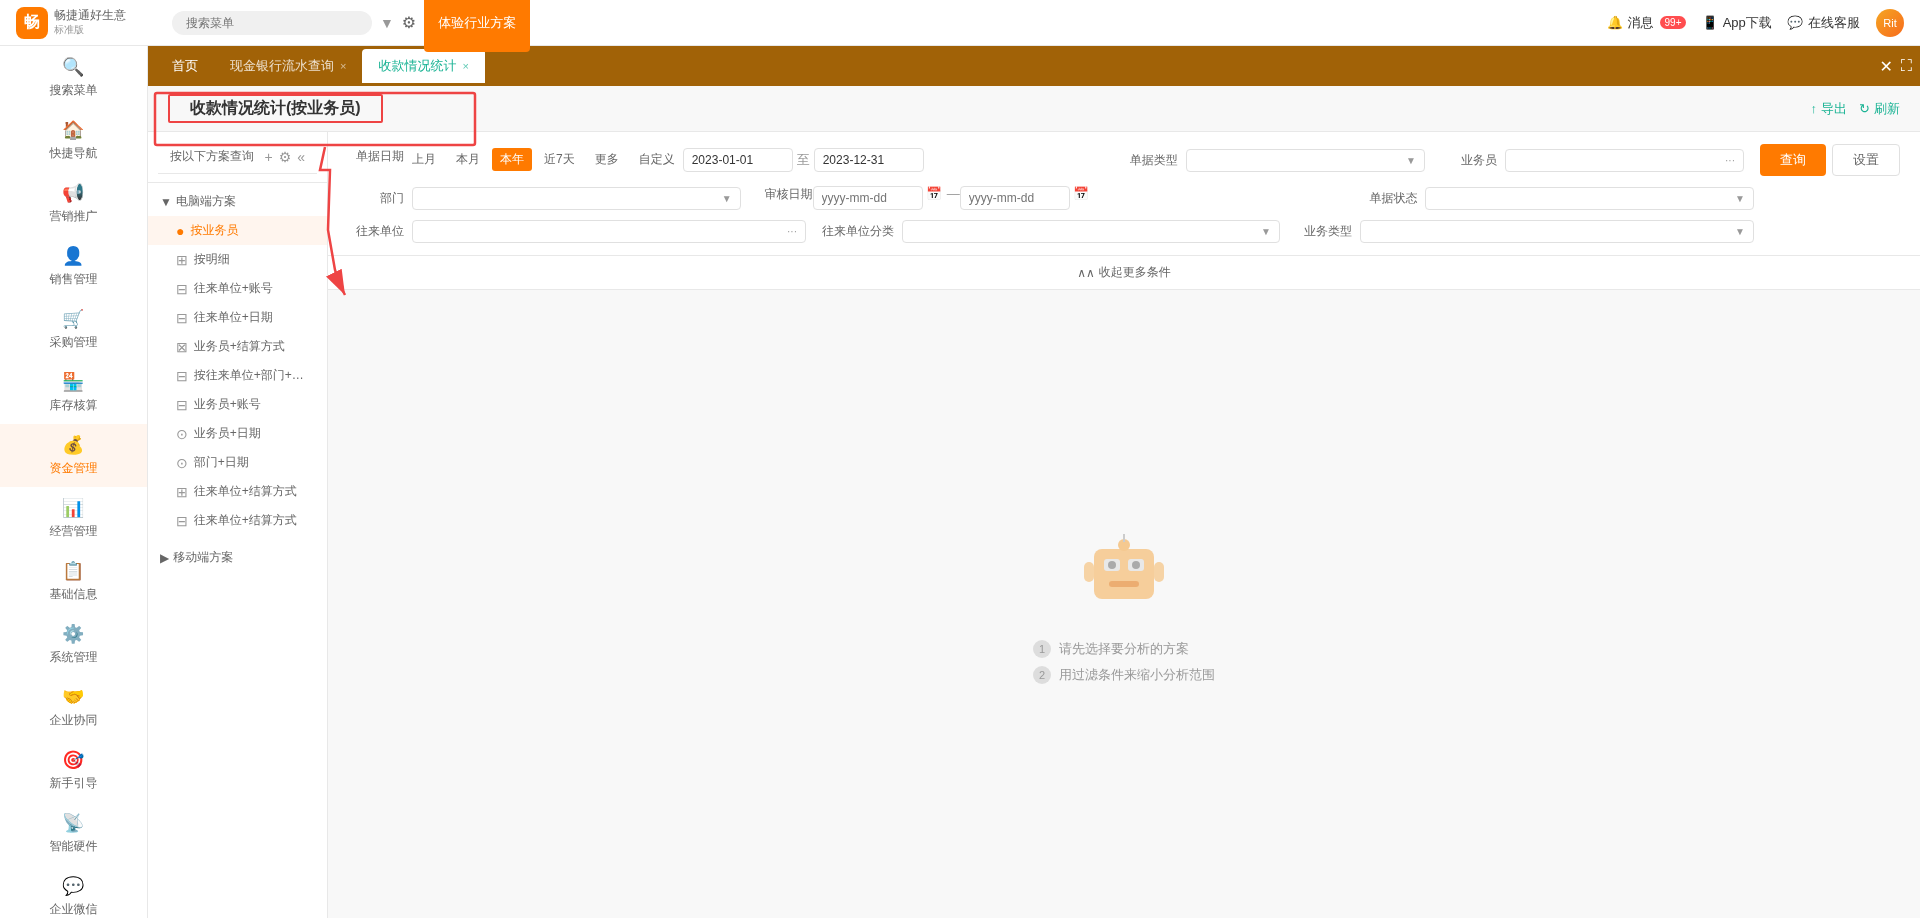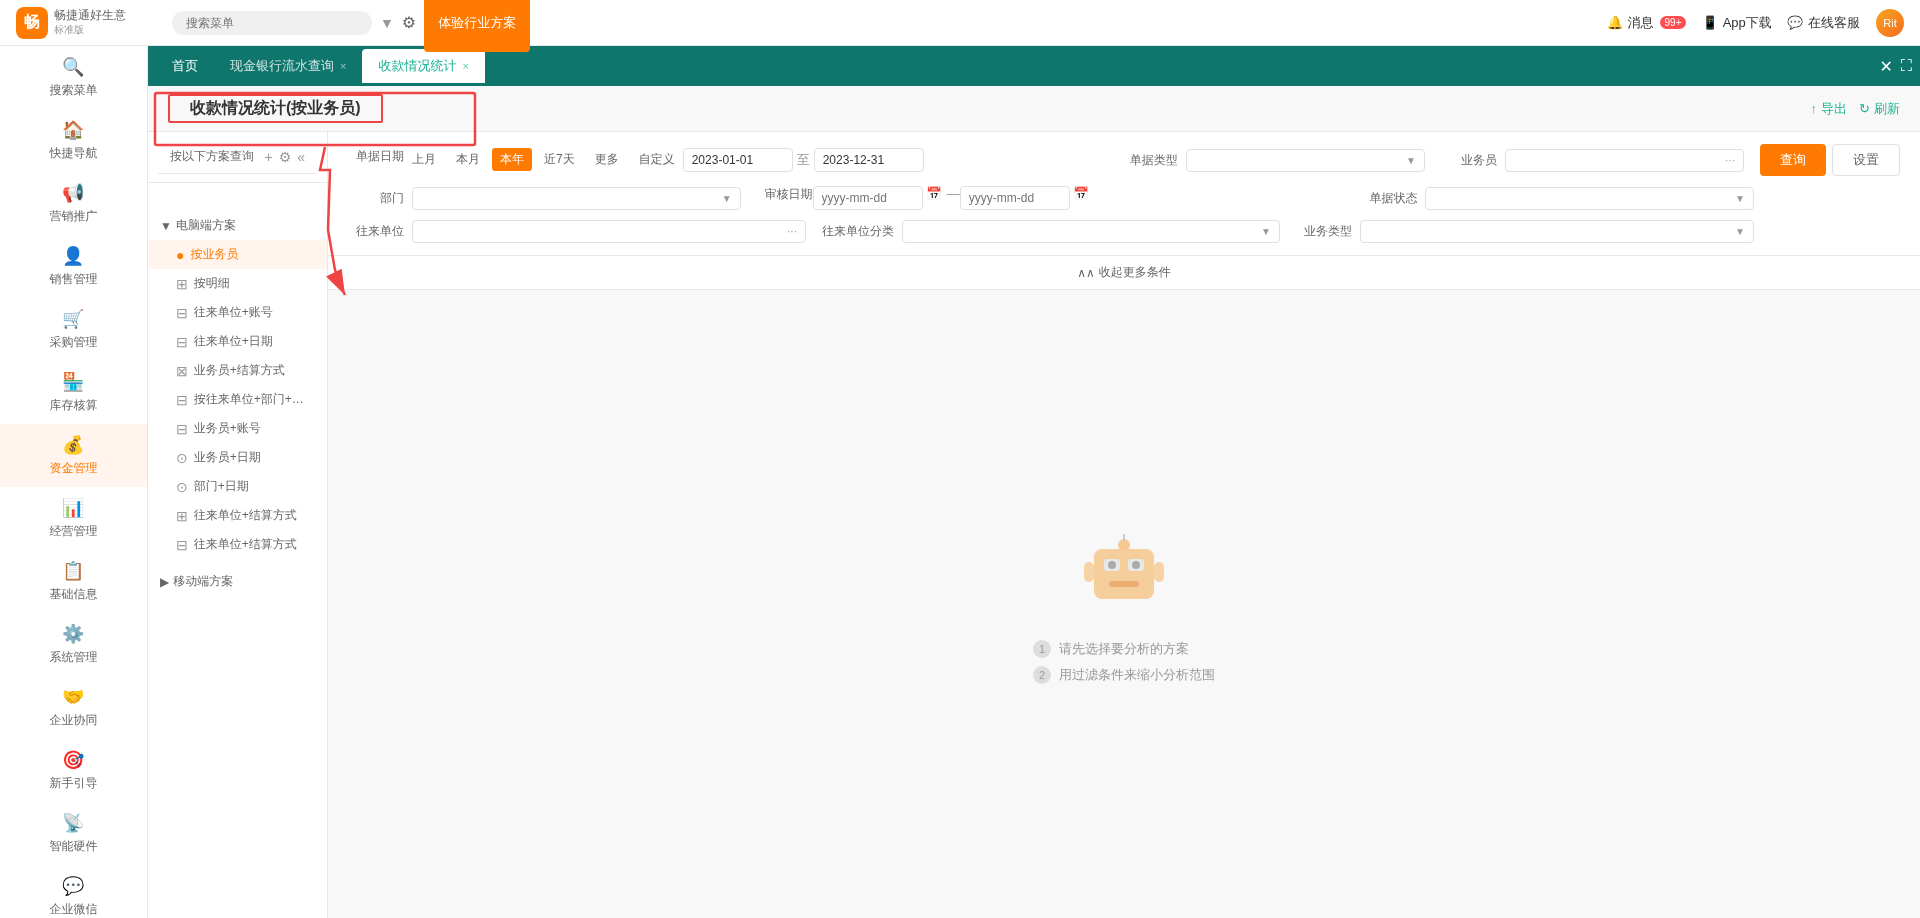--- a/index.html
+++ b/index.html
@@ -127,21 +127,21 @@
       flex: 1;
       display: flex;
       flex-direction: column;
       overflow: hidden;
     }
 
     
     .tab-bar {
       display: flex;
       align-items: center;
-      background: #0f766e;
+      background: #a16207;
       height: 40px;
       padding: 0 8px;
       flex-shrink: 0;
     }
     .tab-item {
       display: flex;
       align-items: center;
       padding: 6px 16px;
       font-size: 13px;
       cursor: pointer;
@@ -411,21 +411,20 @@
     }
 
     
     .left-panel-wrapper {
       display: flex;
       flex-direction: column;
       width: 180px;
       background: #fff;
       border-right: 1px solid #e8e8e8;
       flex-shrink: 0;
-      gap: 24px;
     }
   </style>
 </head>
 <body>
 
 <div class="top-header">
   <div class="logo-area">
     <div class="logo-icon">畅</div>
     <div>
       <div class="logo-text">畅捷通好生意</div>

